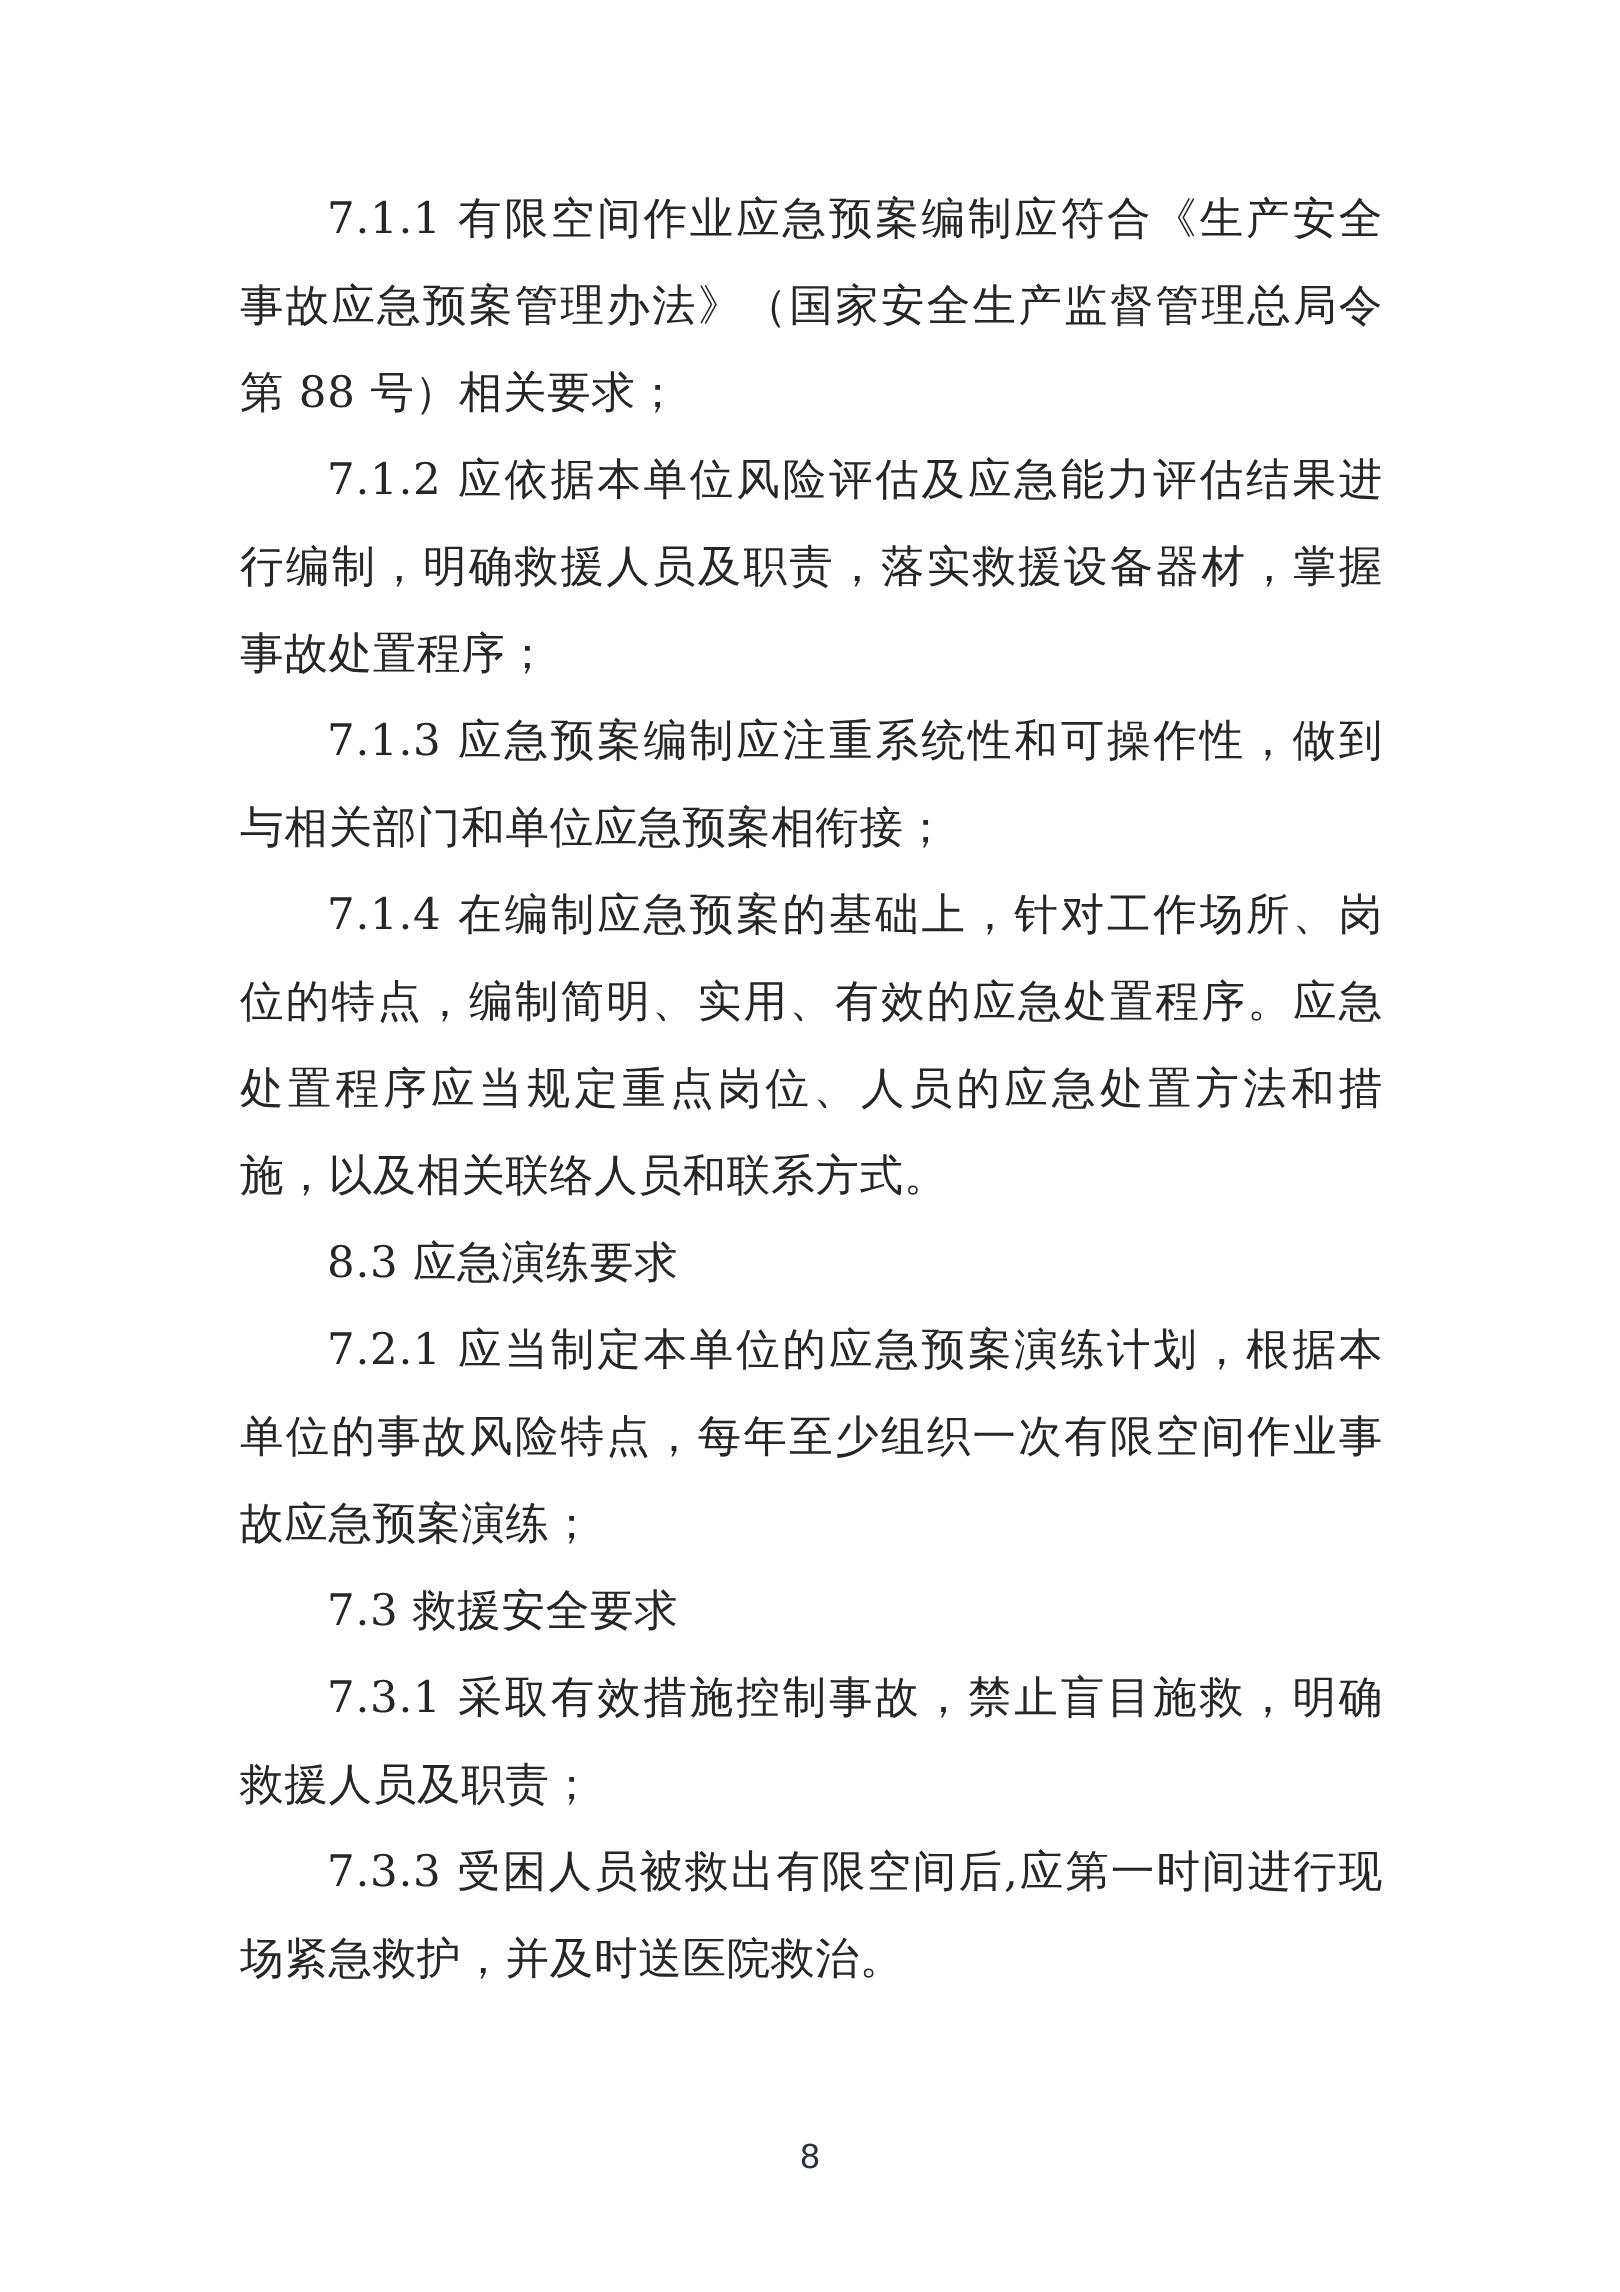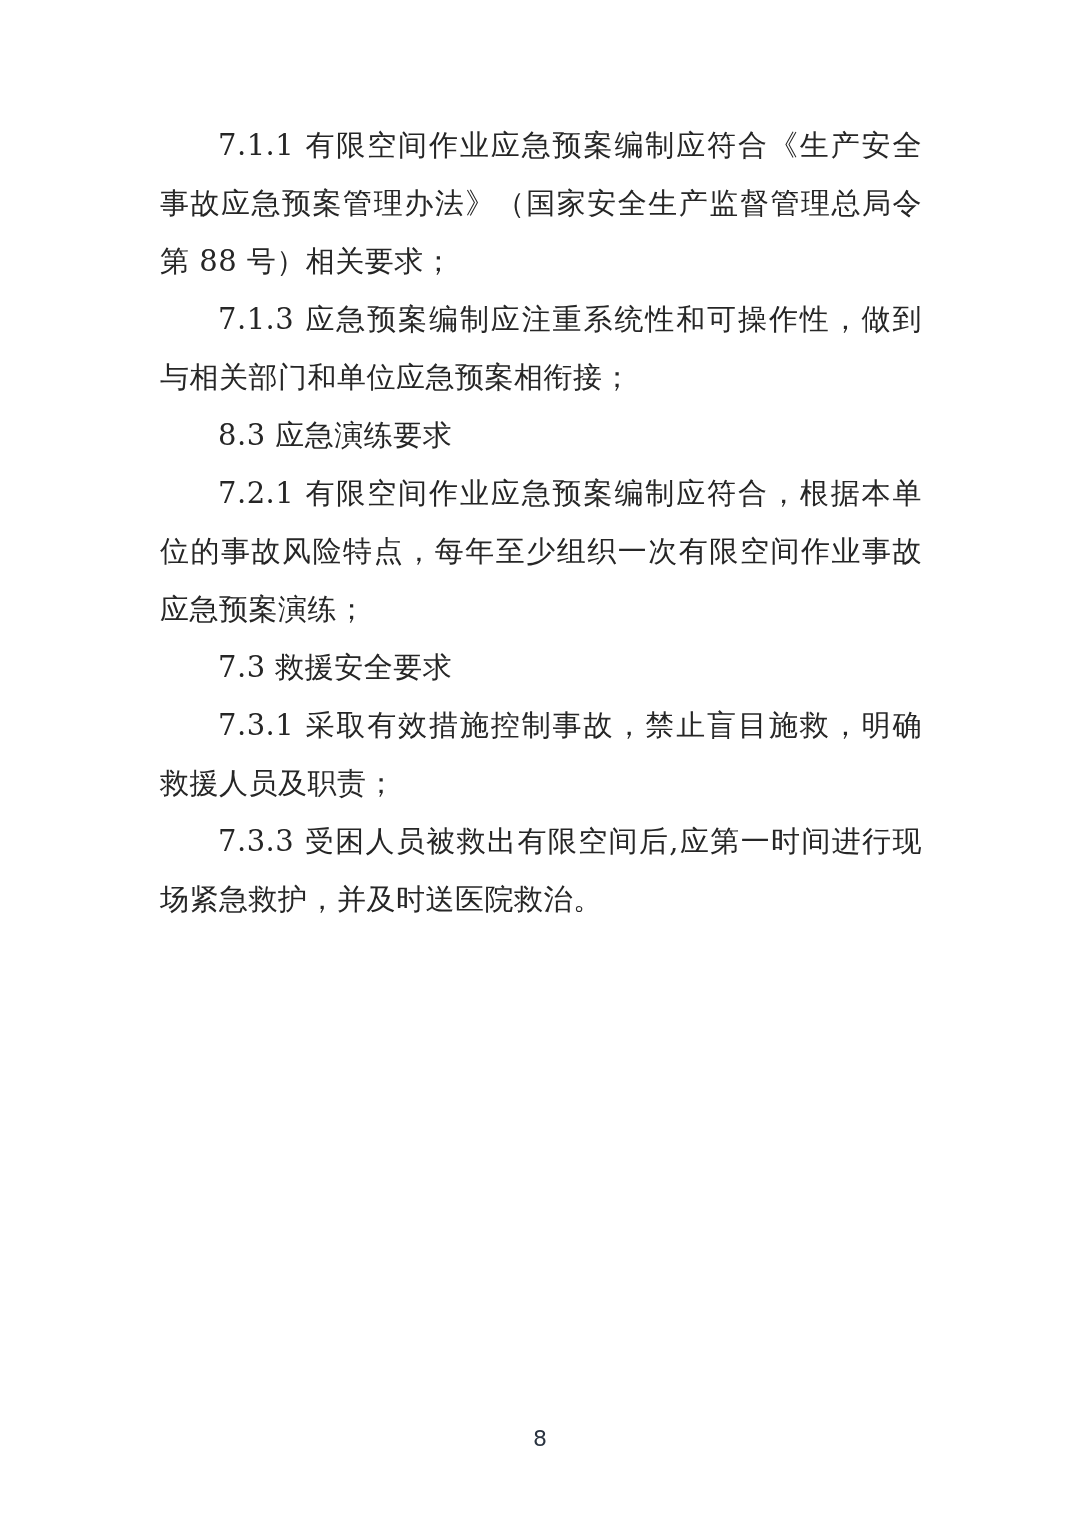--- a/index.html
+++ b/index.html
@@ -44,21 +44,23 @@
     line-height: 26px;
     color: #2a3340;
   }
 </style>
 </head>
 <body>
 
 <div class="page">
   <div class="content">
       <p class="para">7.1.1 有限空间作业应急预案编制应符合《生产安全事故应急预案管理办法》（国家安全生产监督管理总局令 第 88 号）相关要求；</p>
+      <p class="para">7.1.2 应依据本单位风险评估及应急能力评估结果进行编制，明确救援人员及职责，落实救援设备器材，掌握事故处置程序；</p>
       <p class="para">7.1.3 应急预案编制应注重系统性和可操作性，做到与相关部门和单位应急预案相衔接；</p>
+      <p class="para">7.1.4 在编制应急预案的基础上，针对工作场所、岗位的特点，编制简明、实用、有效的应急处置程序。应急处置程序应当规定重点岗位、人员的应急处置方法和措施，以及相关联络人员和联系方式。</p>
       <p class="para">8.3 应急演练要求</p>
-      <p class="para">7.2.1 有限空间作业应急预案编制应符合，根据本单位的事故风险特点，每年至少组织一次有限空间作业事故应急预案演练；</p>
+      <p class="para">7.2.1 应当制定本单位的应急预案演练计划，根据本单位的事故风险特点，每年至少组织一次有限空间作业事故应急预案演练；</p>
       <p class="para">7.3 救援安全要求</p>
       <p class="para">7.3.1 采取有效措施控制事故，禁止盲目施救，明确救援人员及职责；</p>
       <p class="para">7.3.3 受困人员被救出有限空间后,应第一时间进行现场紧急救护，并及时送医院救治。</p>
     </div>
   <div class="page-number">8</div>
 </div>
 
 </body></html>

